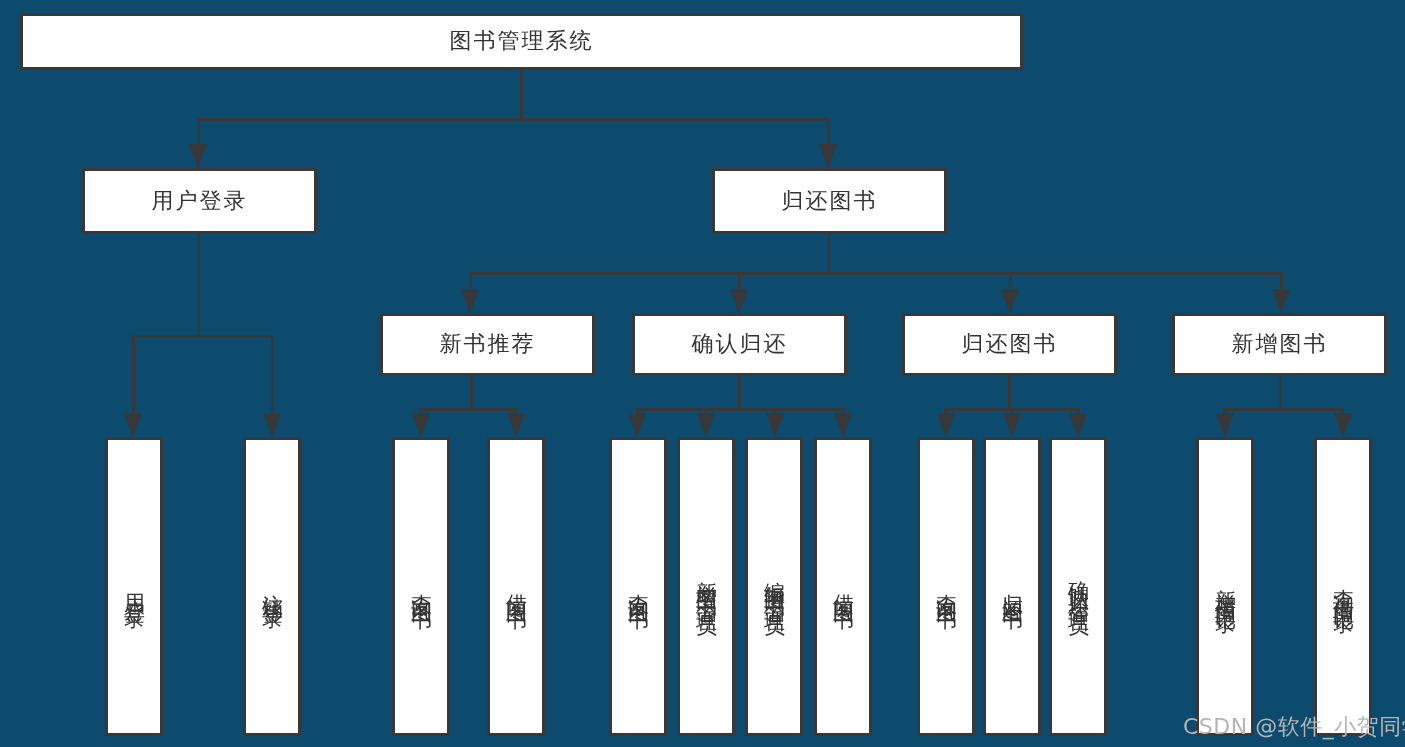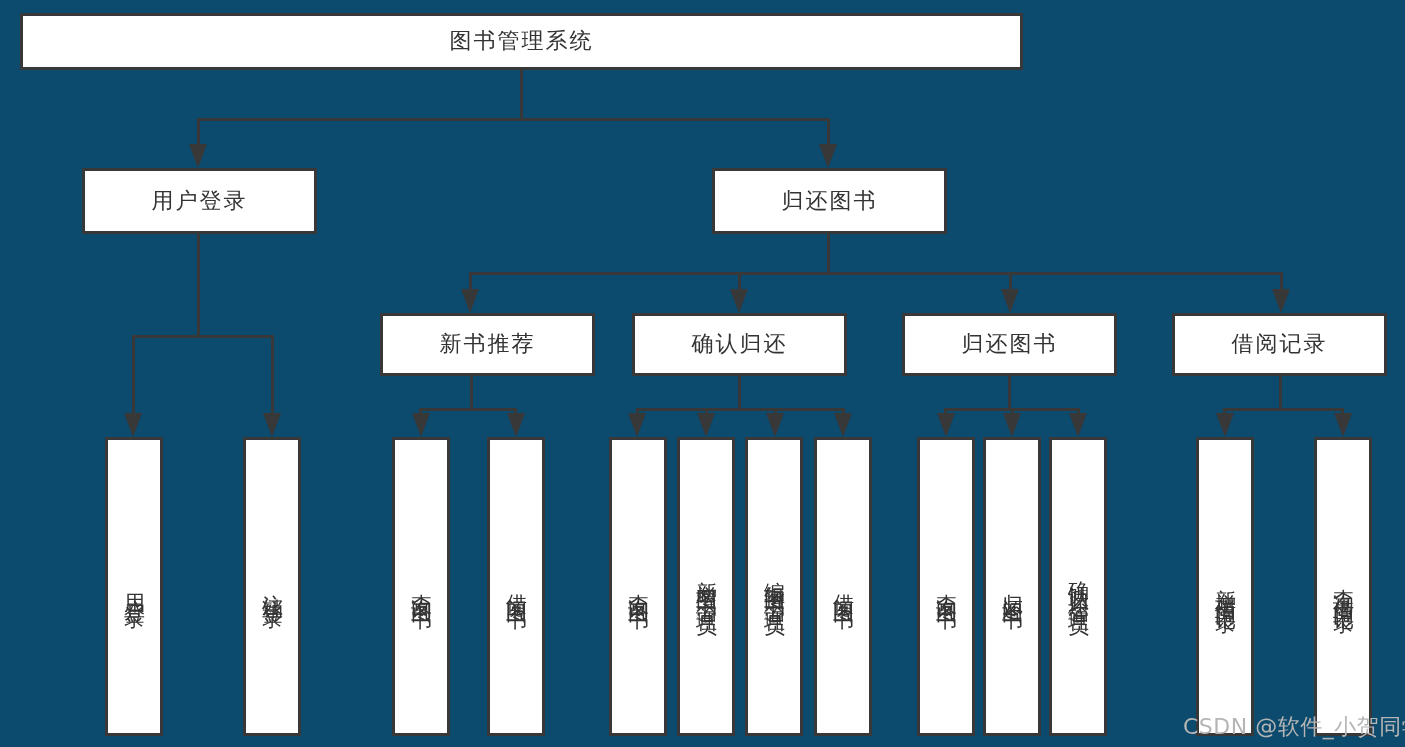--- a/index.html
+++ b/index.html
@@ -74,21 +74,21 @@
   <div class="box" style="left:364px;top:313px;width:215px;height:63px;margin-left:16px;">
     <span class="hlabel">新书推荐</span>
   </div>
   <div class="box" style="left:632px;top:313px;width:215px;height:63px;">
     <span class="hlabel">确认归还</span>
   </div>
   <div class="box" style="left:902px;top:313px;width:215px;height:63px;">
     <span class="hlabel">归还图书</span>
   </div>
   <div class="box" style="left:1172px;top:313px;width:215px;height:63px;">
-    <span class="hlabel">借阅记录</span>
+    <span class="hlabel">新增图书</span>
   </div>
 
   <div class="vline" style="left:470px;top:376px;height:34px;"></div>
   <div class="hline" style="left:419px;top:408px;width:98px;"></div>
   <div class="vline" style="left:419px;top:408px;height:8px;"></div>
   <div class="arrow" style="left:412px;top:413px;"></div>
   <div class="vline" style="left:514px;top:408px;height:8px;"></div>
   <div class="arrow" style="left:507px;top:413px;"></div>
 
   <div class="vline" style="left:738px;top:376px;height:34px;"></div>

